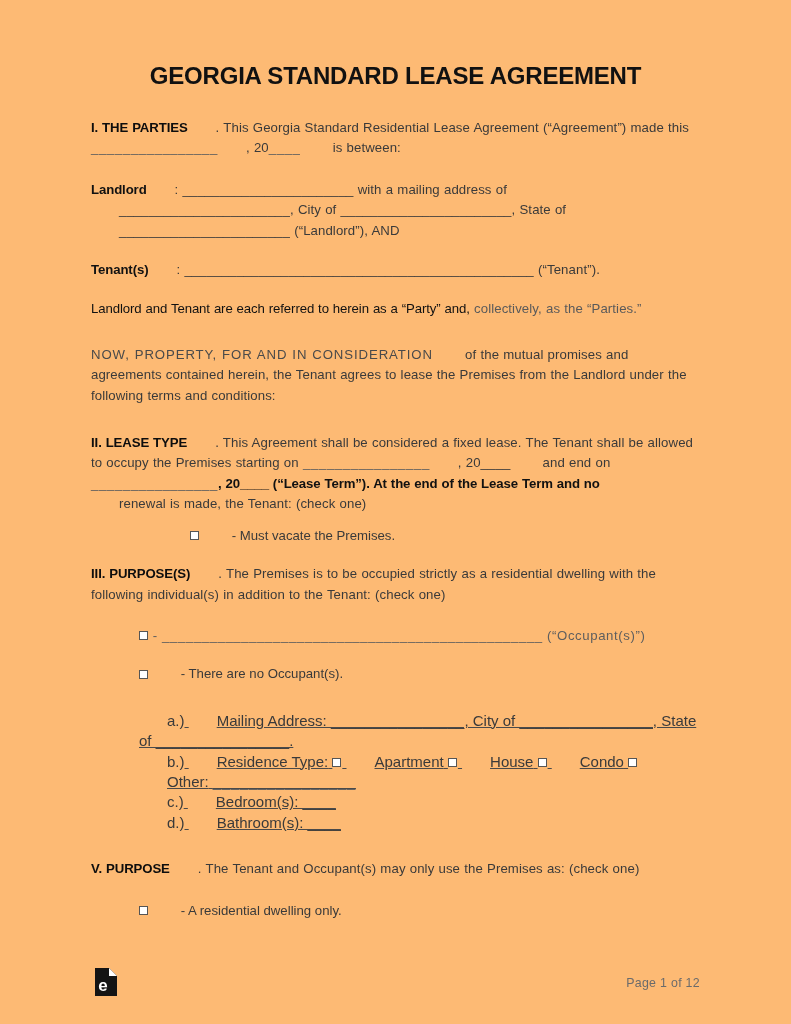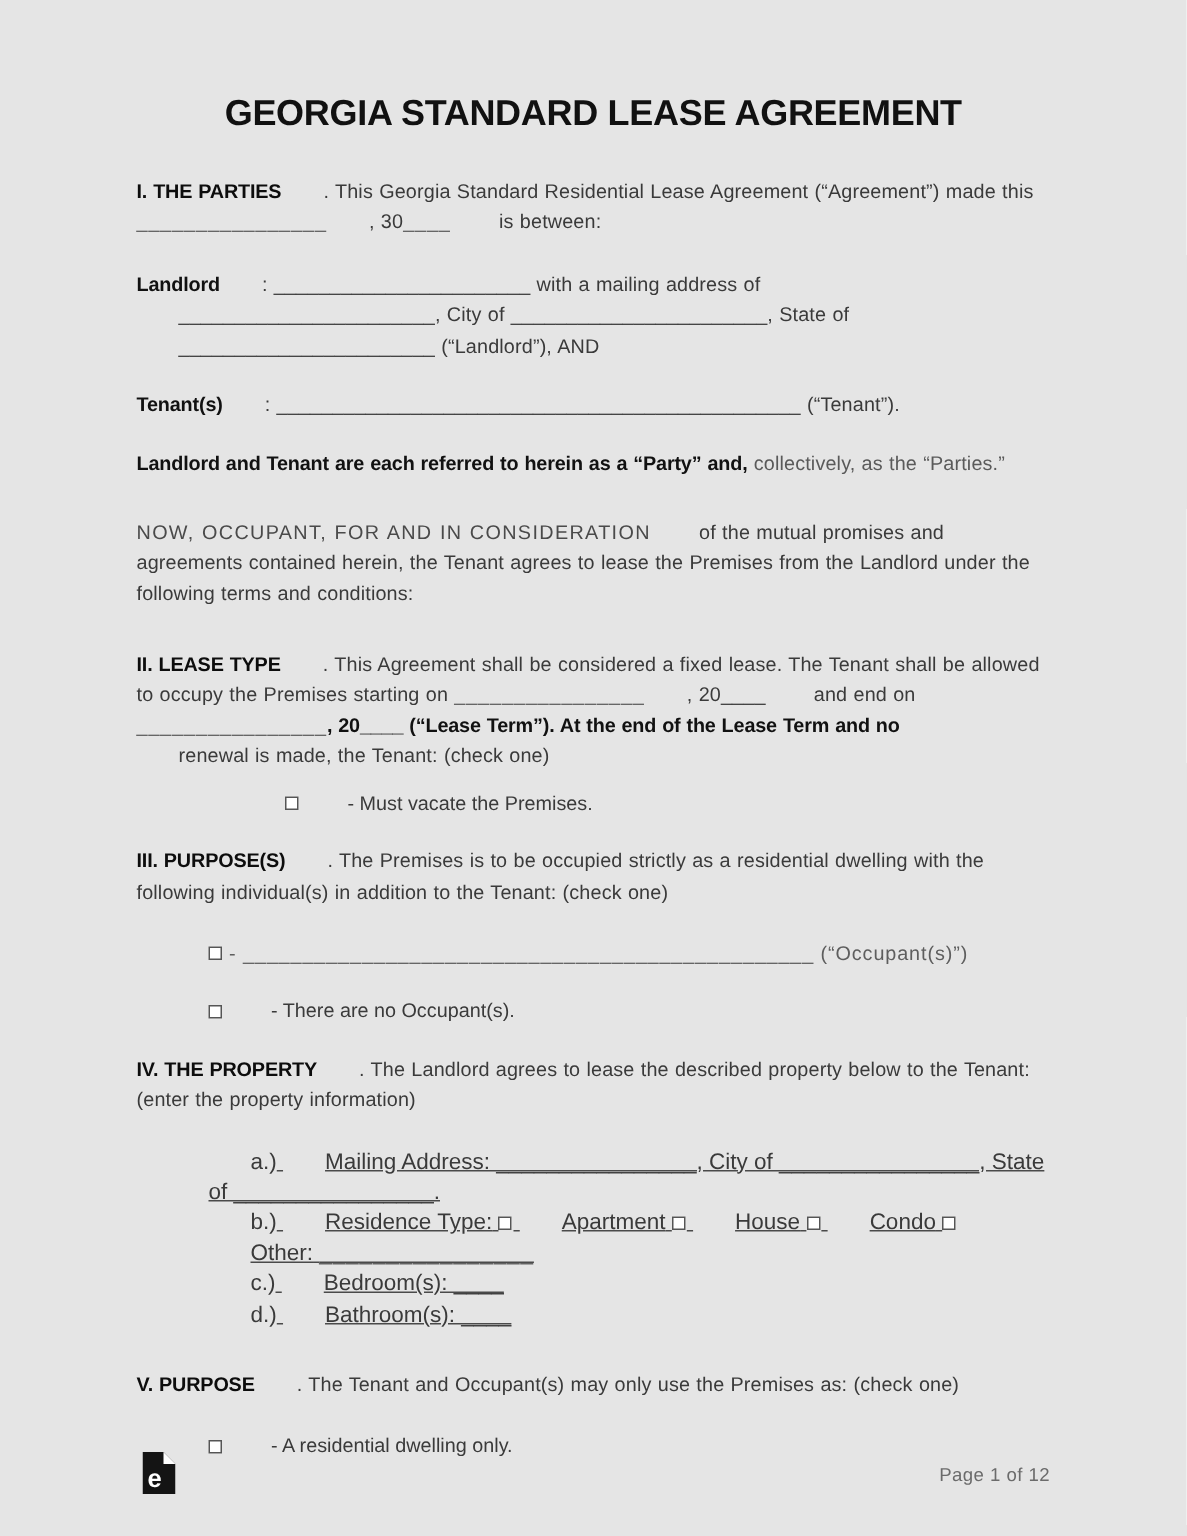--- a/index.html
+++ b/index.html
@@ -12,21 +12,21 @@
     height: 1024px;
     position: relative;
     font-family: "Liberation Sans", sans-serif;
     color: #2e2e2e;
     overflow: hidden;
   }
 
   .page {
     position: absolute;
     inset: 0;
-    background: #e5e5e5;
+    background: #fdba74;
   }
 
   .doc-title {
     position: absolute;
     top: 62px;
     left: 0;
     right: 0;
     text-align: center;
     font-size: 24px;
     font-weight: bold;
@@ -135,37 +135,37 @@
 </style>
 </head>
 <body>
 
 <div class="page">
 
   <div class="doc-title">GEORGIA STANDARD LEASE AGREEMENT</div>
 
   <div class="body-col">
 
-    <p class="blk"><span class="hd">I. THE PARTIES</span><span class="mid">. This Georgia Standard Residential Lease Agreement (“Agreement”) made this </span><span class="ul">________________</span><span class="mid">, 30</span><span class="ul">____</span><span class="mid"> is between:</span></p>
+    <p class="blk"><span class="hd">I. THE PARTIES</span><span class="mid">. This Georgia Standard Residential Lease Agreement (“Agreement”) made this </span><span class="ul">________________</span><span class="mid">, 20</span><span class="ul">____</span><span class="mid"> is between:</span></p>
 
     <div class="spacer-8"></div>
 
     <p class="blk tight"><span class="dk">Landlord</span><span class="mid">: _______________________ with a mailing address of</span><br><span class="mid">_______________________, City of _______________________, State of</span><br><span class="mid">_______________________ (“Landlord”), AND</span></p>
 
     <div class="spacer-8"></div>
 
     <p class="blk tight"><span class="dk">Tenant(s)</span><span class="mid">: _______________________________________________ (“Tenant”).</span></p>
 
     <div class="spacer-8"></div>
 
-    <p class="blk tight"><span class="dk" style="font-weight:bold;margin-top:33px;">Landlord and Tenant are each referred to herein as a “Party” and,</span><span class="lt"> collectively, as the “Parties.”</span></p>
+    <p class="blk tight"><span class="dk" style="font-weight:normal;margin-top:33px;">Landlord and Tenant are each referred to herein as a “Party” and,</span><span class="lt"> collectively, as the “Parties.”</span></p>
 
     <div class="spacer-14"></div>
 
-    <p class="blk"><span class="caps">NOW, OCCUPANT, FOR AND IN CONSIDERATION</span><span class="mid"> of the mutual promises and agreements contained herein, the Tenant agrees to lease the Premises from the Landlord under the following terms and conditions:</span></p>
+    <p class="blk"><span class="caps">NOW, PROPERTY, FOR AND IN CONSIDERATION</span><span class="mid"> of the mutual promises and agreements contained herein, the Tenant agrees to lease the Premises from the Landlord under the following terms and conditions:</span></p>
 
     <div class="spacer-14"></div>
 
     <p class="blk tight"><span class="hd">II. LEASE TYPE</span><span class="mid">. This Agreement shall be considered a fixed lease. The Tenant shall be allowed to occupy the Premises starting on </span><span class="ul">________________</span><span class="mid">, 20____</span><span class="mid"> and end on </span><span class="ul">________________</span><span class="dk">, 20____</span><span class="dk"> (“Lease Term”). At the end of the Lease Term and no</span><br><span class="mid">renewal is made, the Tenant: (check one)</span></p>
 
     <div class="indent-2">
       <p class="opt-row"><span class="cb"></span> <span class="mid">- Must vacate the Premises.</span></p>
     </div>
 
     <div class="spacer-18"></div>
@@ -174,21 +174,20 @@
 
     <div class="spacer-8"></div>
 
     <div class="indent-1">
       <p class="opt-row" style="margin-bottom:18px;"><span class="cb"></span> <span class="ul">- ________________________________________________ (“Occupant(s)”)</span></p>
       <p class="opt-row"><span class="cb"></span> <span class="mid">- There are no Occupant(s).</span></p>
     </div>
 
     <div class="spacer-18"></div>
 
-    <p class="blk"><span class="hd">IV. THE PROPERTY</span><span class="mid">. The Landlord agrees to lease the described property below to the Tenant: (enter the property information)</span></p>
 
     <div class="spacer-8"></div>
 
     <div class="indent-1">
       <p class="prop-row"><span class="prop-label mid">a.)</span> <span class="mid">Mailing Address: ________________, City of ________________, State of ________________.</span></p>
 
       <p class="prop-row"><span class="prop-label mid">b.)</span> <span class="mid">Residence Type:</span> <span class="cb"></span> <span class="mid">Apartment</span> <span class="cb"></span> <span class="mid">House</span> <span class="cb"></span> <span class="mid">Condo</span> <span class="cb"></span> <span class="mid">Other:</span> <span class="ul">________________</span></p>
 
       <p class="prop-row"><span class="prop-label mid">c.)</span> <span class="mid">Bedroom(s): ____</span></p>
 

